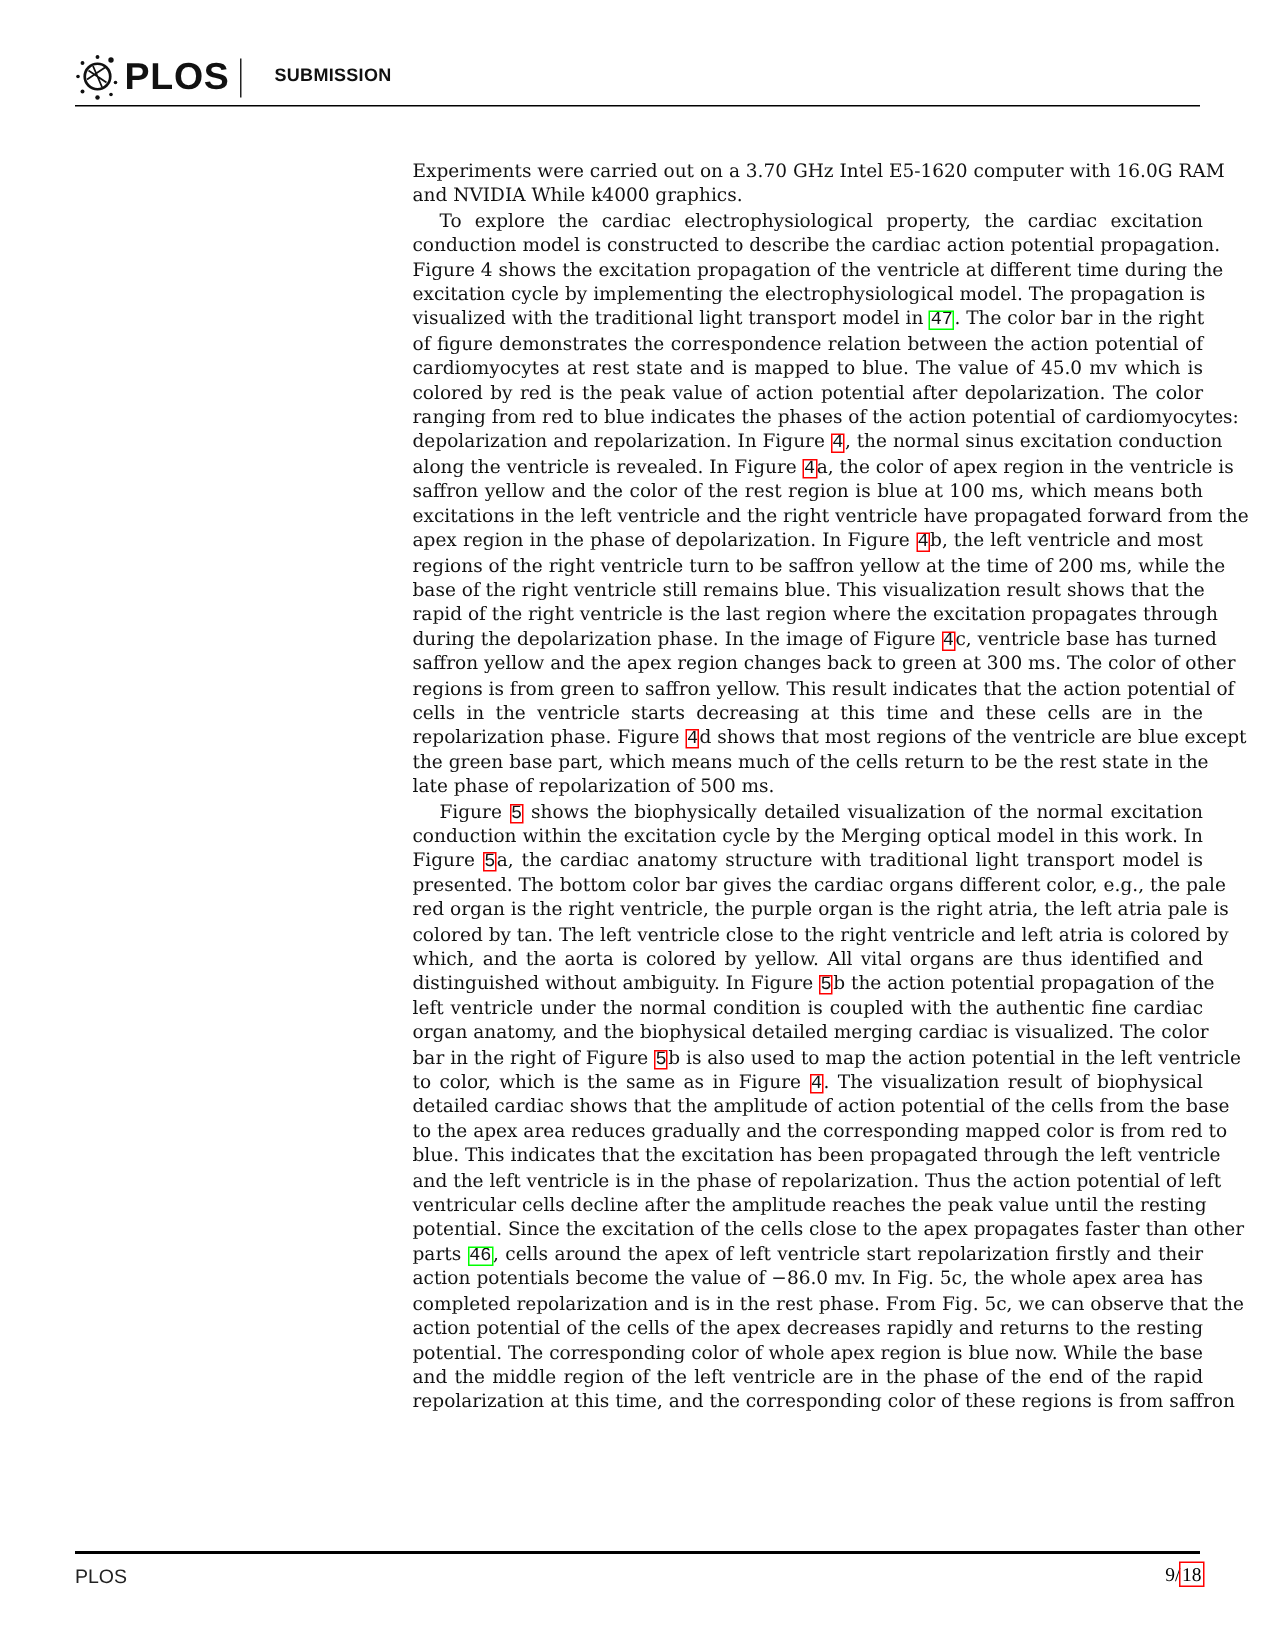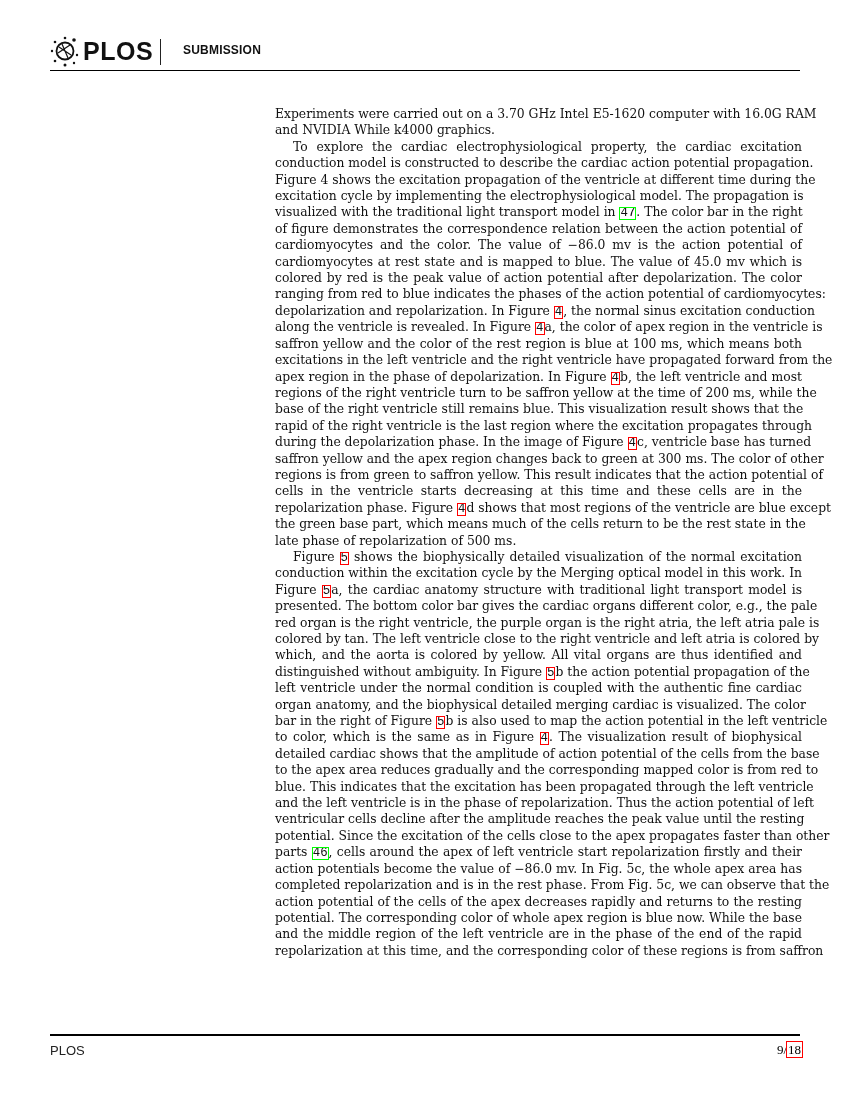--- a/index.html
+++ b/index.html
@@ -57,21 +57,20 @@
 
 <div class="body-text" id="body-text">
     <span class="line">Experiments were carried out on a 3.70 GHz Intel E5-1620 computer with 16.0G RAM</span>
     <span class="line last">and NVIDIA While k4000 graphics.</span>
     <span class="line indent">To explore the cardiac electrophysiological property, the cardiac excitation</span>
     <span class="line">conduction model is constructed to describe the cardiac action potential propagation.</span>
     <span class="line">Figure 4 shows the excitation propagation of the ventricle at different time during the</span>
     <span class="line">excitation cycle by implementing the electrophysiological model. The propagation is</span>
     <span class="line">visualized with the traditional light transport model in <span class="ref green">47</span>. The color bar in the right</span>
     <span class="line">of figure demonstrates the correspondence relation between the action potential of</span>
-    <span class="line">cardiomyocytes and the color. The value of −86.0 mv is the action potential of</span>
     <span class="line">cardiomyocytes at rest state and is mapped to blue. The value of 45.0 mv which is</span>
     <span class="line">colored by red is the peak value of action potential after depolarization. The color</span>
     <span class="line">ranging from red to blue indicates the phases of the action potential of cardiomyocytes:</span>
     <span class="line">depolarization and repolarization. In Figure <span class="ref red">4</span>, the normal sinus excitation conduction</span>
     <span class="line">along the ventricle is revealed. In Figure <span class="ref red">4</span>a, the color of apex region in the ventricle is</span>
     <span class="line">saffron yellow and the color of the rest region is blue at 100 ms, which means both</span>
     <span class="line">excitations in the left ventricle and the right ventricle have propagated forward from the</span>
     <span class="line">apex region in the phase of depolarization. In Figure <span class="ref red">4</span>b, the left ventricle and most</span>
     <span class="line">regions of the right ventricle turn to be saffron yellow at the time of 200 ms, while the</span>
     <span class="line">base of the right ventricle still remains blue. This visualization result shows that the</span>

